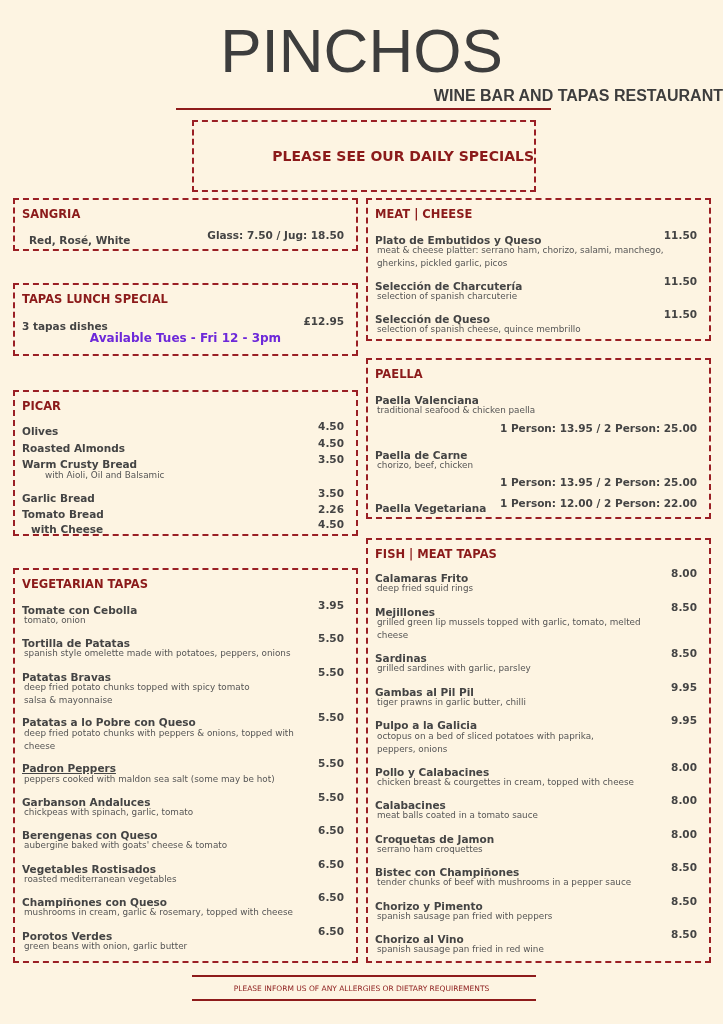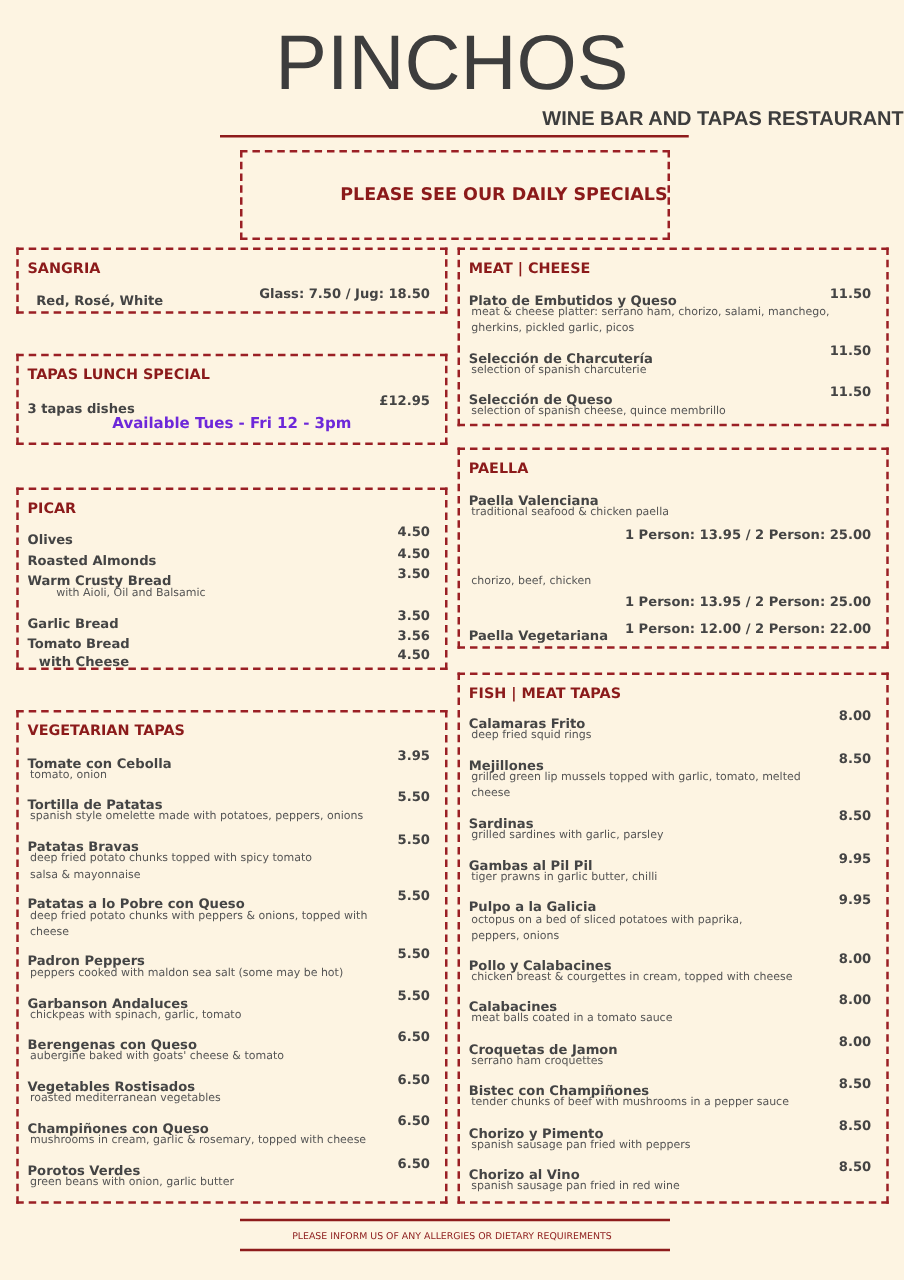--- a/index.html
+++ b/index.html
@@ -88,21 +88,21 @@
     <span class="name">Warm Crusty Bread</span>
     <span class="price">3.50</span>
   </div>
   <div class="desc" style="top:77px;left:30px;">with Aioli, Oil and Balsamic</div>
   <div class="row" style="top:95px;">
     <span class="name">Garlic Bread</span>
     <span class="price">3.50</span>
   </div>
   <div class="row" style="top:111px;">
     <span class="name">Tomato Bread</span>
-    <span class="price">3.56</span>
+    <span class="price">2.26</span>
   </div>
   <div class="row" style="top:126px;">
     <span class="name" style="padding-left:9px;">with Cheese</span>
     <span class="price">4.50</span>
   </div>
 </div>
 
 <div class="box" style="left:13px;top:568px;width:345px;height:395px;">
   <div class="sec-title">VEGETARIAN TAPAS</div>
 
@@ -125,21 +125,21 @@
   <div class="desc" style="top:111px;">deep fried potato chunks topped with spicy tomato</div>
   <div class="desc" style="top:124px;">salsa &amp; mayonnaise</div>
 
   <div class="row" style="top:141px;">
     <span class="name">Patatas a lo Pobre con Queso</span>
     <span class="price">5.50</span>
   </div>
   <div class="desc" style="top:157px;">deep fried potato chunks with peppers &amp; onions, topped with</div>
   <div class="desc" style="top:170px;">cheese</div>
 
-  <div class="row" style="top:187px;">
+  <div class="row" style="top:187px;text-decoration:underline;">
     <span class="name">Padron Peppers</span>
     <span class="price">5.50</span>
   </div>
   <div class="desc" style="top:203px;">peppers cooked with maldon sea salt (some may be hot)</div>
 
   <div class="row" style="top:221px;">
     <span class="name">Garbanson Andaluces</span>
     <span class="price">5.50</span>
   </div>
   <div class="desc" style="top:236px;">chickpeas with spinach, garlic, tomato</div>
@@ -194,20 +194,23 @@
 <div class="box" style="left:366px;top:358px;width:345px;height:161px;">
   <div class="sec-title">PAELLA</div>
   <div class="row" style="top:29px;">
     <span class="name">Paella Valenciana</span>
   </div>
   <div class="desc" style="top:44px;">traditional seafood &amp; chicken paella</div>
   <div class="row" style="top:62px;">
     <span class="price">1 Person: 13.95 / 2 Person:  25.00</span>
   </div>
 
+  <div class="row" style="top:84px;">
+    <span class="name">Paella de Carne</span>
+  </div>
   <div class="desc" style="top:99px;">chorizo, beef, chicken</div>
   <div class="row" style="top:116px;">
     <span class="price">1 Person: 13.95 / 2 Person: 25.00</span>
   </div>
 
   <div class="row" style="top:137px;">
     <span class="name">Paella Vegetariana</span>
     <span class="price">1 Person: 12.00 / 2 Person: 22.00</span>
   </div>
 </div>

